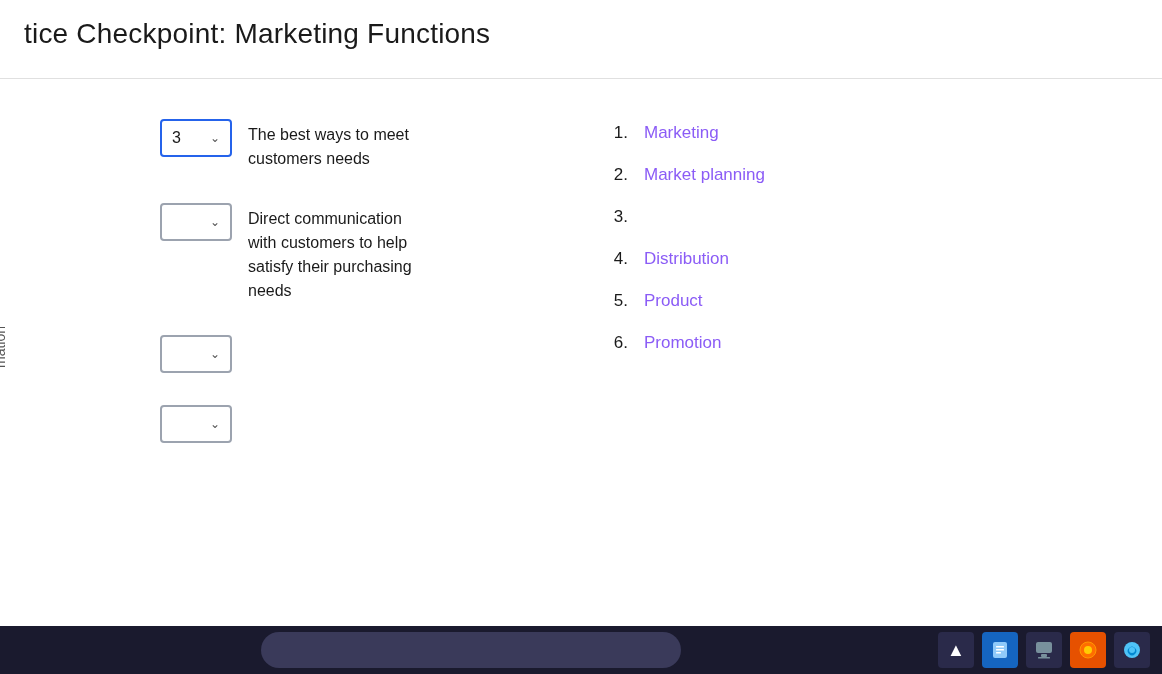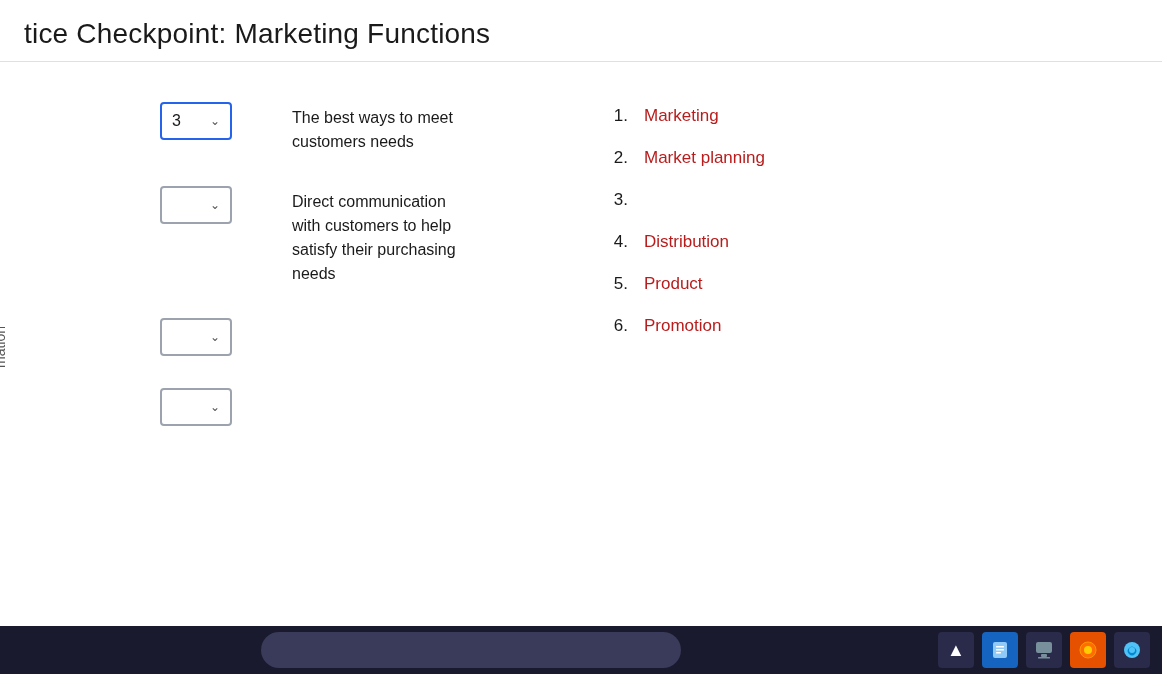--- a/index.html
+++ b/index.html
@@ -18,21 +18,21 @@
     }
 
     .page-container {
       width: 100%;
       height: 100%;
       background: #ffffff;
       position: relative;
     }
 
     .header {
-      padding: 18px 24px 11px 24px;
+      padding: 18px 24px 28px 24px;
       border-bottom: 1px solid #e0e0e0;
     }
 
     .header-title {
       font-size: 28px;
       font-weight: 400;
       color: #1a1a1a;
       letter-spacing: 0.2px;
     }
 
@@ -89,21 +89,20 @@
       color: #555;
       margin-left: 4px;
     }
 
     .question-text {
       font-size: 16px;
       color: #1a1a1a;
       line-height: 1.5;
       padding-top: 4px;
       max-width: 260px;
-      margin-left: 44px;
     }
 
     .right-column {
       display: flex;
       flex-direction: column;
       gap: 22px;
       padding-top: 4px;
     }
 
     .answer-item {
@@ -115,21 +114,21 @@
     .answer-number {
       font-size: 17px;
       color: #1a1a1a;
       font-weight: 400;
       min-width: 28px;
       text-align: right;
     }
 
     .answer-label {
       font-size: 17px;
-      color: #b91c1c;
+      color: #8b5cf6;
       font-weight: 400;
     }
 
     .taskbar {
       position: absolute;
       bottom: 0;
       left: 0;
       right: 0;
       height: 48px;
       background: #1a1a2e;

